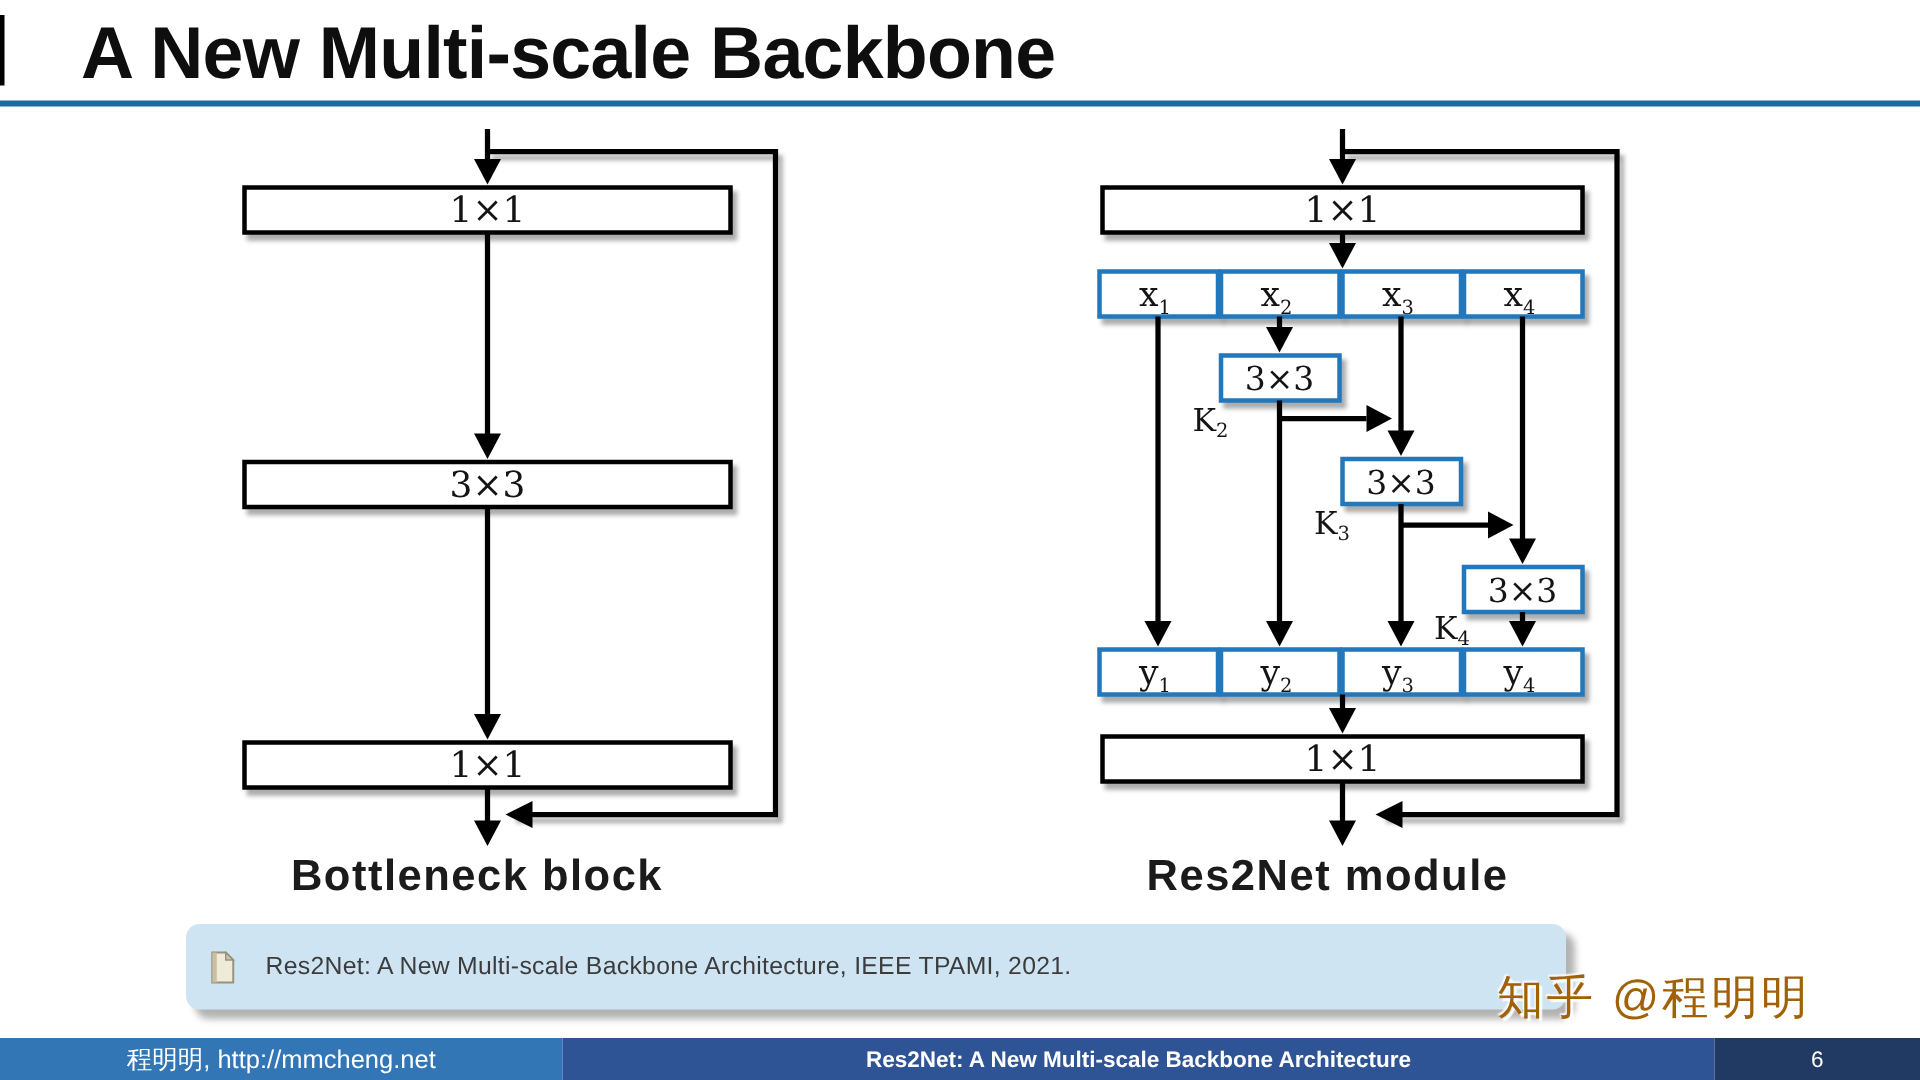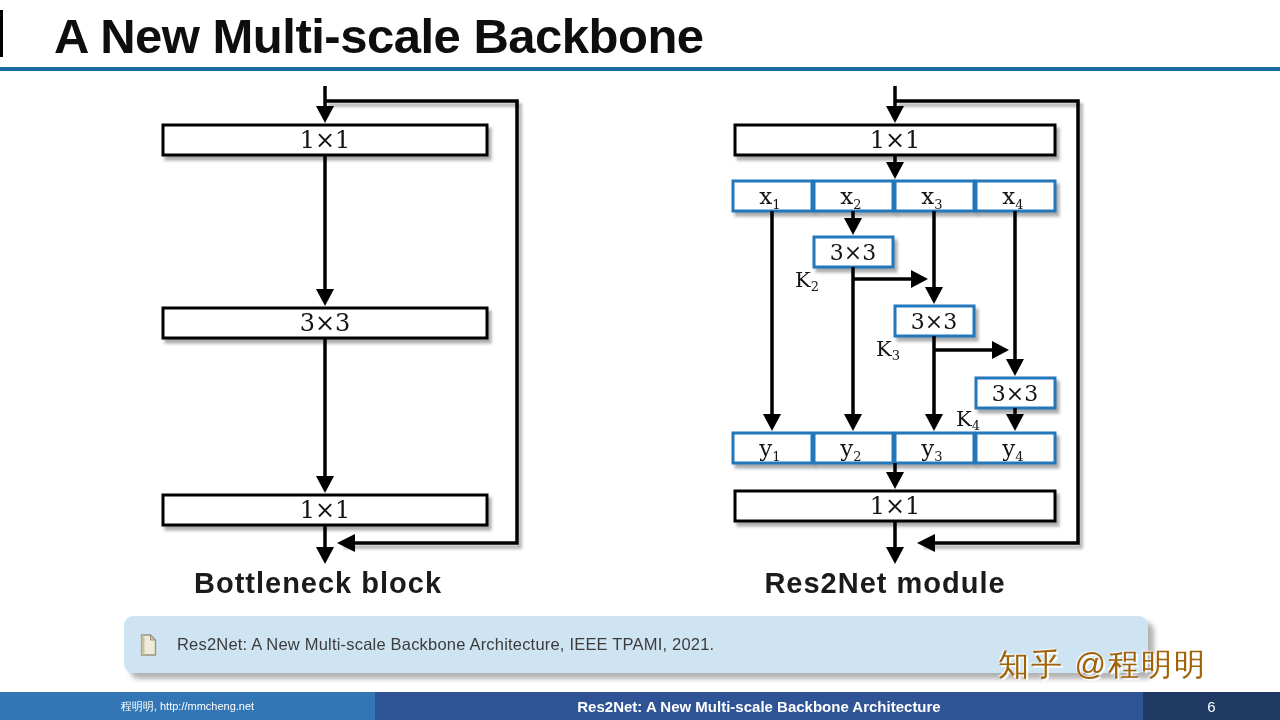--- a/index.html
+++ b/index.html
@@ -21,34 +21,34 @@
   .ah  { fill:#000000; stroke:none; }
   .sh  { filter: drop-shadow(3px 4px 1.5px rgba(70,70,70,0.45)); }
   .boxlbl   { font-family:"DejaVu Serif", serif; font-size:24px; fill:#141414; text-anchor:middle; }
   .boxlbl-sm{ font-family:"DejaVu Serif", serif; font-size:22px; fill:#141414; text-anchor:middle; }
   .celllbl  { font-family:"DejaVu Serif", serif; font-size:23px; fill:#141414; text-anchor:middle; }
   .klbl     { font-family:"DejaVu Serif", serif; font-size:21px; fill:#141414; text-anchor:middle; }
   .sub      { font-size:13px; }
   .cap      { font-family:"Liberation Sans", sans-serif; font-size:29px; font-weight:600;
               fill:#1b1b1b; text-anchor:middle; letter-spacing:1px; }
 
-  .reference-card { position:absolute; left:124px; top:616px; width:1024px; height:57px;
+  .reference-card { position:absolute; left:124px; top:616px; width:920px; height:57px;
                     background:#cfe4f2; border-radius:9px;
                     box-shadow:6px 6px 5px rgba(0,0,0,0.30);
                     display:flex; align-items:center; padding-left:16px; }
   .reference-card .doc-ic { flex:0 0 auto; margin-right:20px; }
   .reference-text { font-size:16.5px; color:#3c3c3c; letter-spacing:0.2px; }
 
   .watermark { position:absolute; left:998px; top:644px; font-size:31px; color:#a16207;
                text-shadow:2px 2px 1px #ffffff, -1px -1px 1px rgba(255,255,255,0.85);
                letter-spacing:2px; z-index:5; white-space:nowrap; }
 
   .footer { position:absolute; left:0; top:692px; width:1280px; height:28px; display:flex; z-index:6; }
   .footer div { display:flex; align-items:center; justify-content:center; color:#ffffff; }
-  .footer-left   { width:375px; background:#3276b5; font-size:11px; }
+  .footer-left   { width:375px; background:#3276b5; font-size:17px; }
   .footer-center { flex:1; background:#2f5496; font-size:15px; font-weight:700; }
   .footer-page   { width:137px; background:#203a64; font-size:15px; }
 </style>
 </head>
 <body>
 
 <div class="title-bar-accent"></div>
 <h1 class="slide-title">A New Multi-scale Backbone</h1>
 <div class="title-underline"></div>
 

